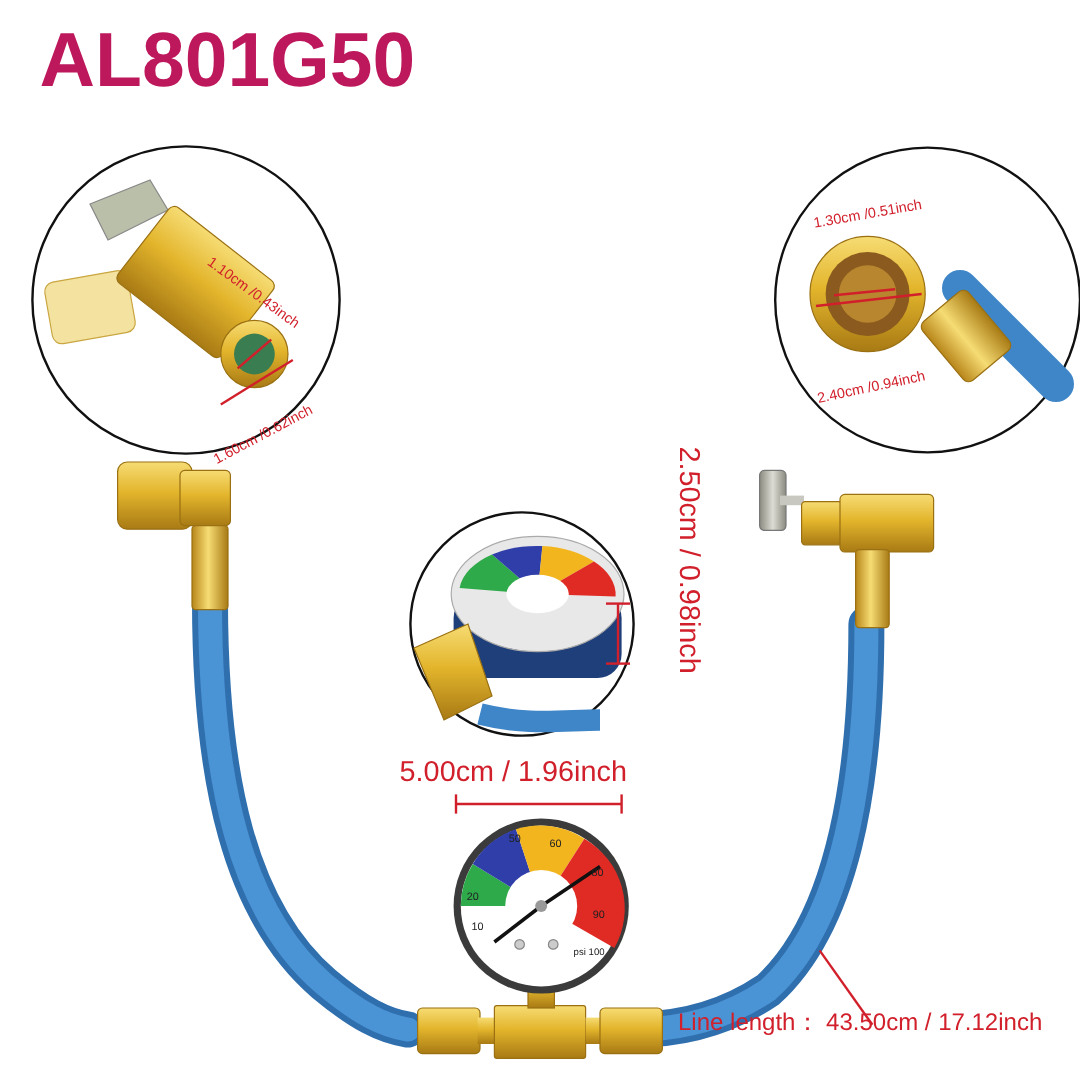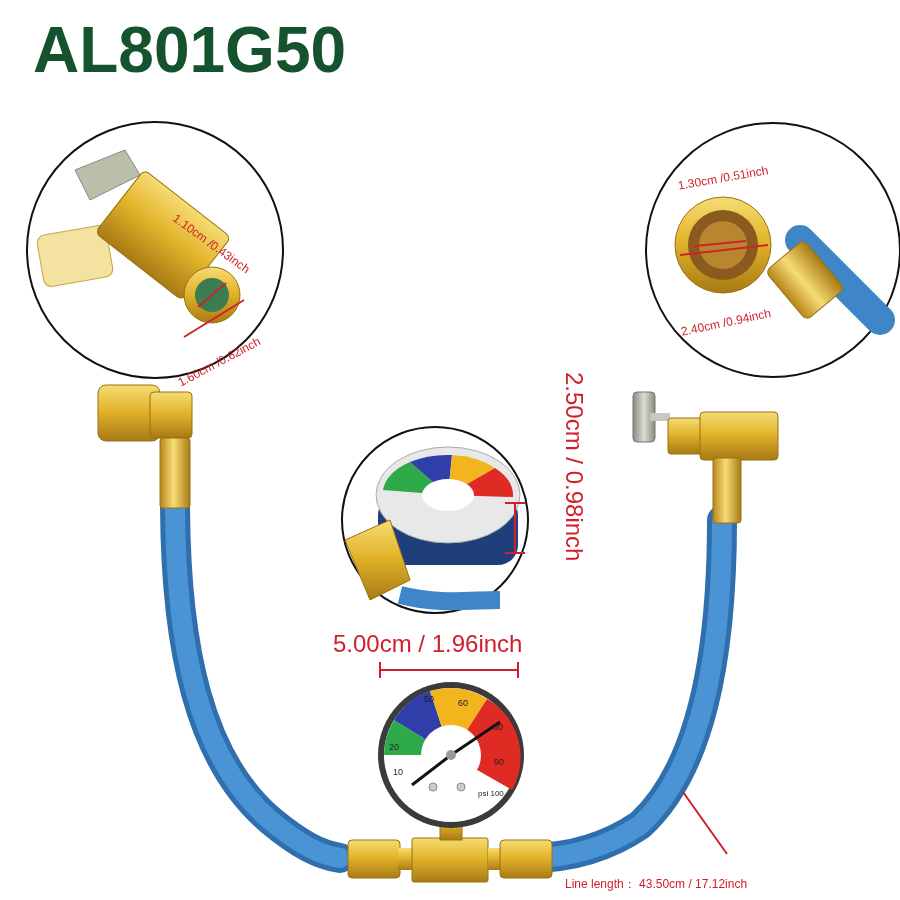--- a/index.html
+++ b/index.html
@@ -1,17 +1,17 @@
 <!DOCTYPE html>
 <html><head>
   <meta charset="utf-8">
   <style>
     html, body { margin: 0; padding: 0; background: #ffffff; }
     body { width: 900px; height: 900px; position: relative; overflow: hidden; font-family: "Liberation Sans", sans-serif; }
-    .title { position: absolute; left: 33px; top: 18px; font-size: 64px; font-weight: bold; color: #14532d; letter-spacing: 0px; line-height: 1; }
+    .title { position: absolute; left: 33px; top: 18px; font-size: 64px; font-weight: bold; color: #be185d; letter-spacing: 0px; line-height: 1; }
     .scene { position: absolute; left: 0; top: 0; width: 900px; height: 900px; }
     .label { position: absolute; color: #d1202b; white-space: nowrap; line-height: 1; }
     .lbl-small { font-size: 12px; }
     .lbl-big { font-size: 24px; }
   </style>
 </head>
 <body>
 
 <div class="title">AL801G50</div>
 
@@ -136,13 +136,13 @@
 
 <div class="label lbl-small" style="left:178px; top:212px; transform: rotate(36deg); transform-origin: left top;">1.10cm /0.43inch</div>
 <div class="label lbl-small" style="left:176px; top:378px; transform: rotate(-28deg); transform-origin: left top;">1.60cm /0.62inch</div>
 
 <div class="label lbl-small" style="left:677px; top:180px; transform: rotate(-10deg); transform-origin: left top;">1.30cm /0.51inch</div>
 <div class="label lbl-small" style="left:680px; top:326px; transform: rotate(-12deg); transform-origin: left top;">2.40cm /0.94inch</div>
 
 <div class="label lbl-big" style="left:586px; top:372px; transform: rotate(90deg); transform-origin: left top;">2.50cm / 0.98inch</div>
 <div class="label lbl-big" style="left:333px; top:632px;text-align:right;">5.00cm / 1.96inch</div>
 
-<div class="label" style="left:565px; top:842px; font-size:12px;margin-top:36px;">Line length：  43.50cm / 17.12inch</div>
+<div class="label" style="left:565px; top:842px; font-size:20px;">Line length：  43.50cm / 17.12inch</div>
 
 </body></html>

